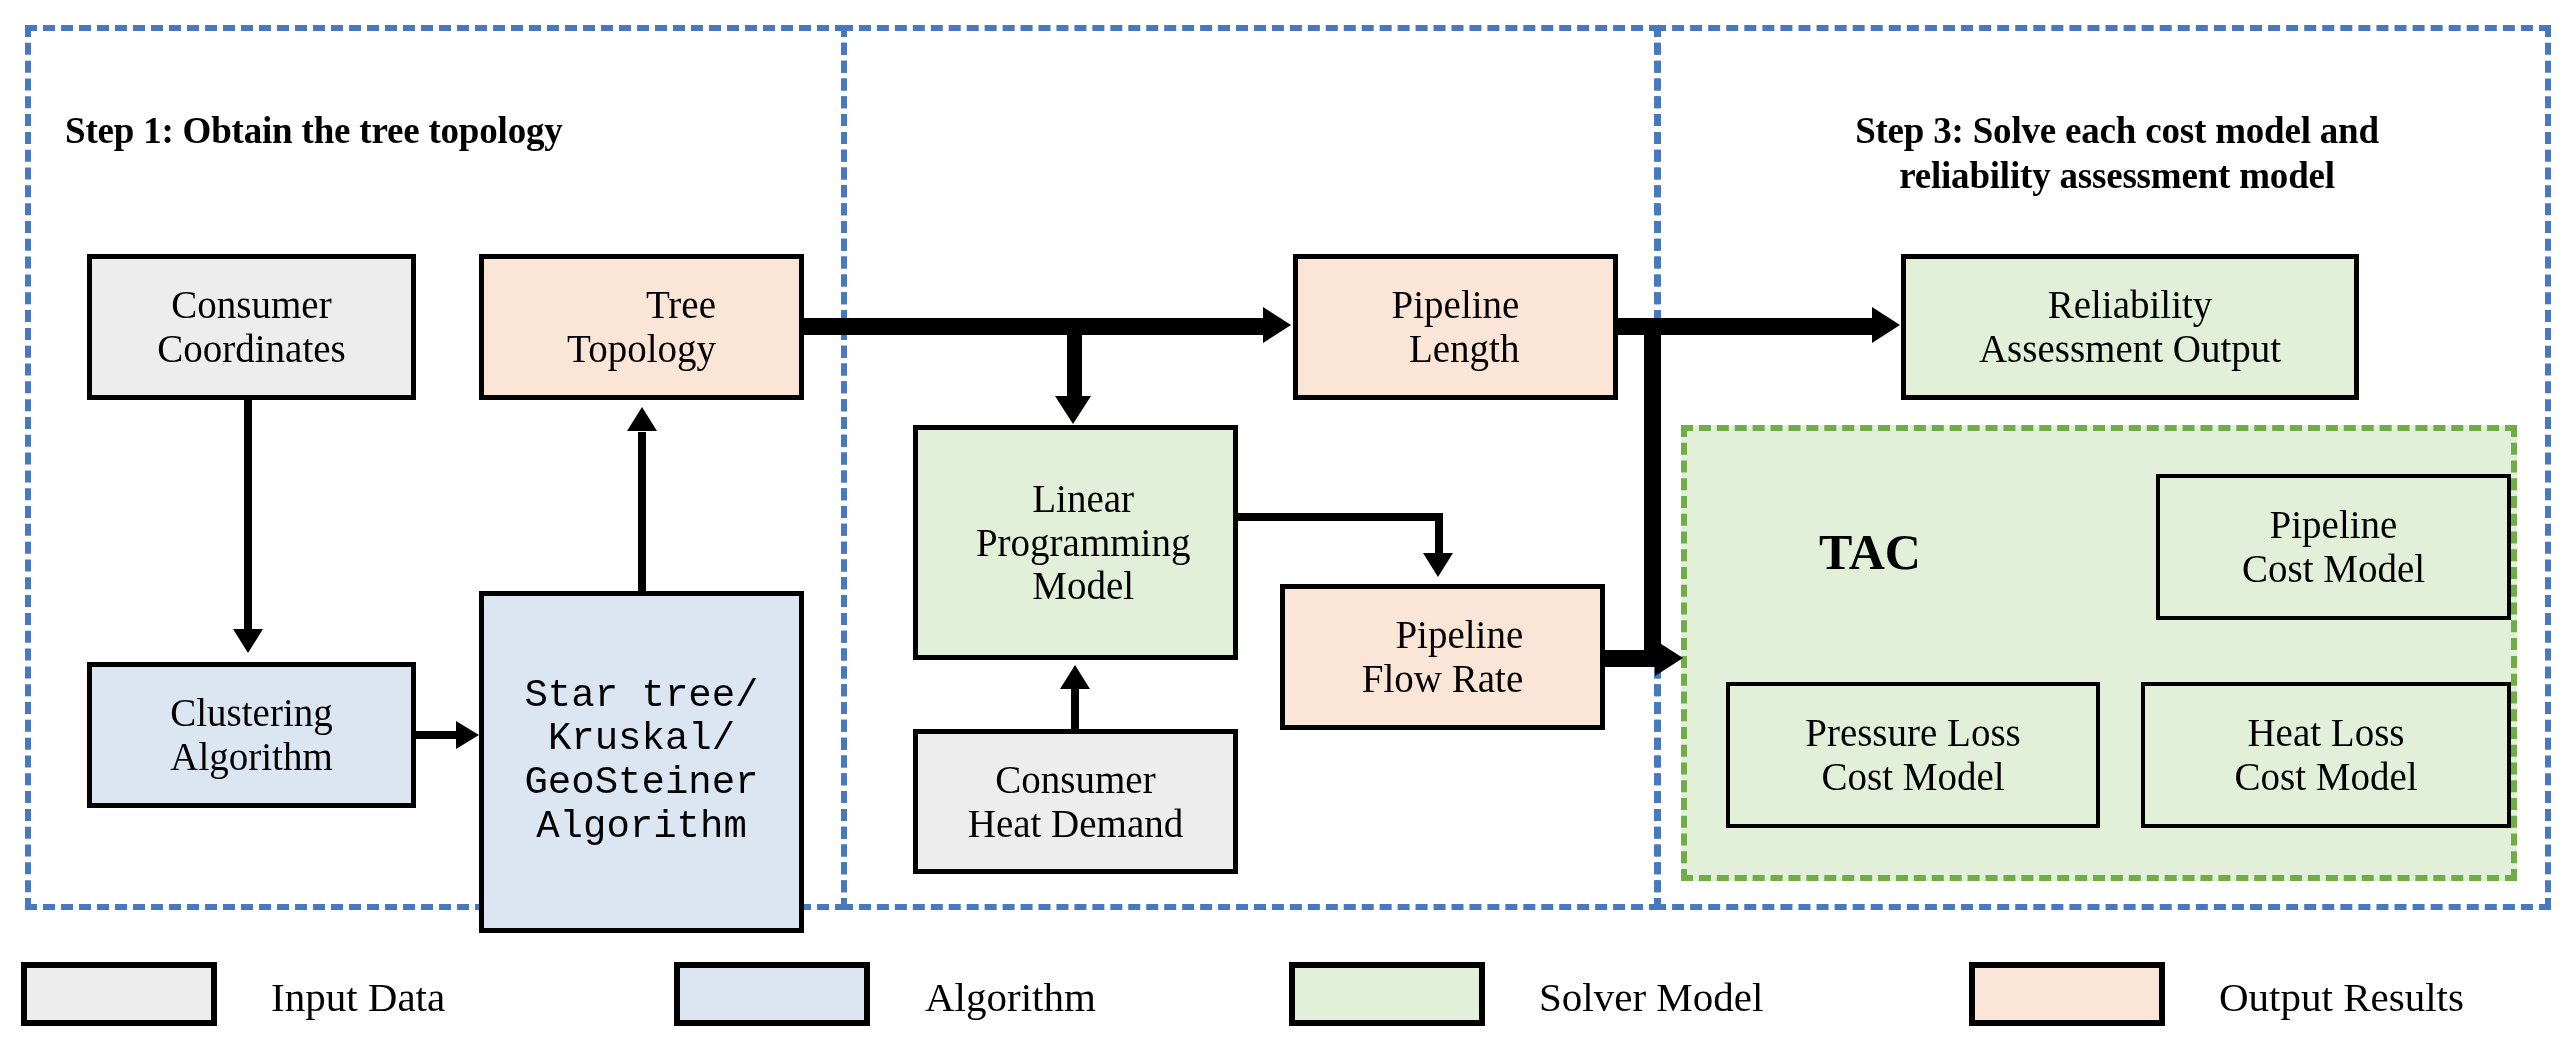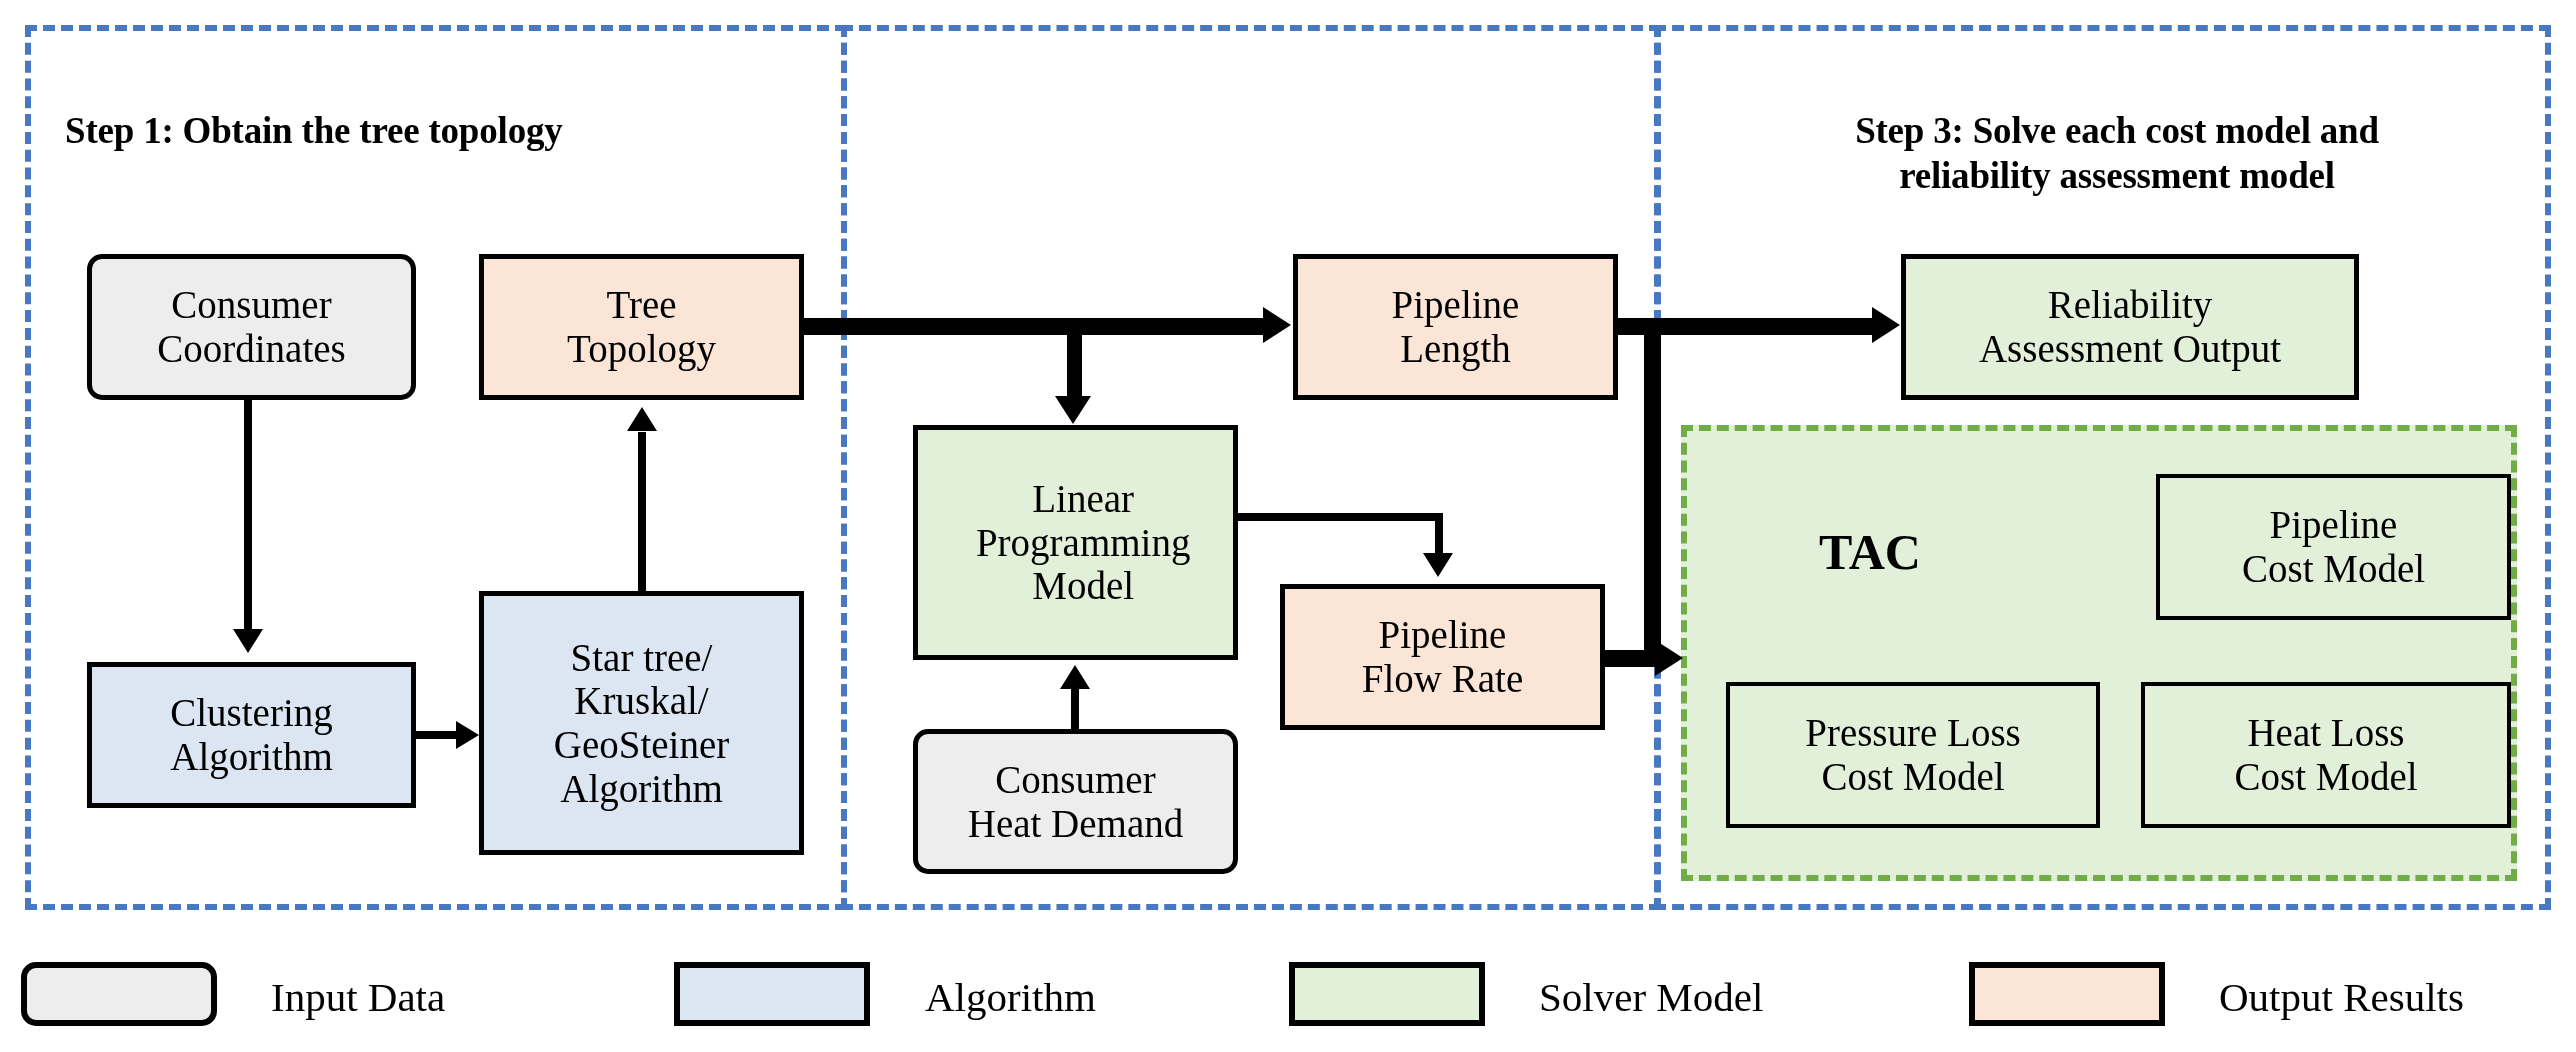--- a/index.html
+++ b/index.html
@@ -46,24 +46,24 @@
     justify-content: center;
     text-align: center;
     font-family: "Liberation Serif", "DejaVu Serif", serif;
     font-size: 39px;
     line-height: 1.12;
     color: #000000;
     white-space: pre-line;
     padding: 0 3.7px;
   }
   .node.thin { border-width: 4.7px; }
-  .fill-input  { background: #ededed; border-radius: 15px; }
+  .fill-input  { background: #ededed; }
   .fill-algo   { background: #dce6f2; }
   .fill-solver { background: #e2efd9; }
-  .fill-output { background: #fbe5d6; }
+  .fill-output { background: #fbe5d6; text-align: right; }
 
   
   .tac-group {
     position: absolute;
     box-sizing: border-box;
     border: 6.5px dashed #70ad47;
     background: #e2efd9;
   }
   .tac-label {
     position: absolute;
@@ -140,21 +140,21 @@
 
   <div class="node fill-input" style="left:87px; top:254px; width:329px; height:146px;">Consumer
 Coordinates</div>
 
   <div class="node fill-output" style="left:479px; top:254px; width:325px; height:146px;">Tree
 Topology</div>
 
   <div class="node fill-algo" style="left:87px; top:662px; width:329px; height:146px;">Clustering
 Algorithm</div>
 
-  <div class="node fill-algo" style="left:479px; top:591px; width:325px; height:264px;">Star tree/
+  <div class="node fill-algo" style="left:479px; top:591px; width:325px; height:342px;font-family:Liberation Mono, monospace;">Star tree/
 Kruskal/
 GeoSteiner
 Algorithm</div>
 
   <div class="conn" style="left:244px; top:400px; width:7.5px; height:229px;"></div>
   <div class="arrow arrow-down-sm" style="left:233px; top:629px;"></div>
 
   <div class="conn" style="left:416px; top:731px; width:43px; height:8.4px;"></div>
   <div class="arrow arrow-right-sm" style="left:456px; top:721px;"></div>
 

